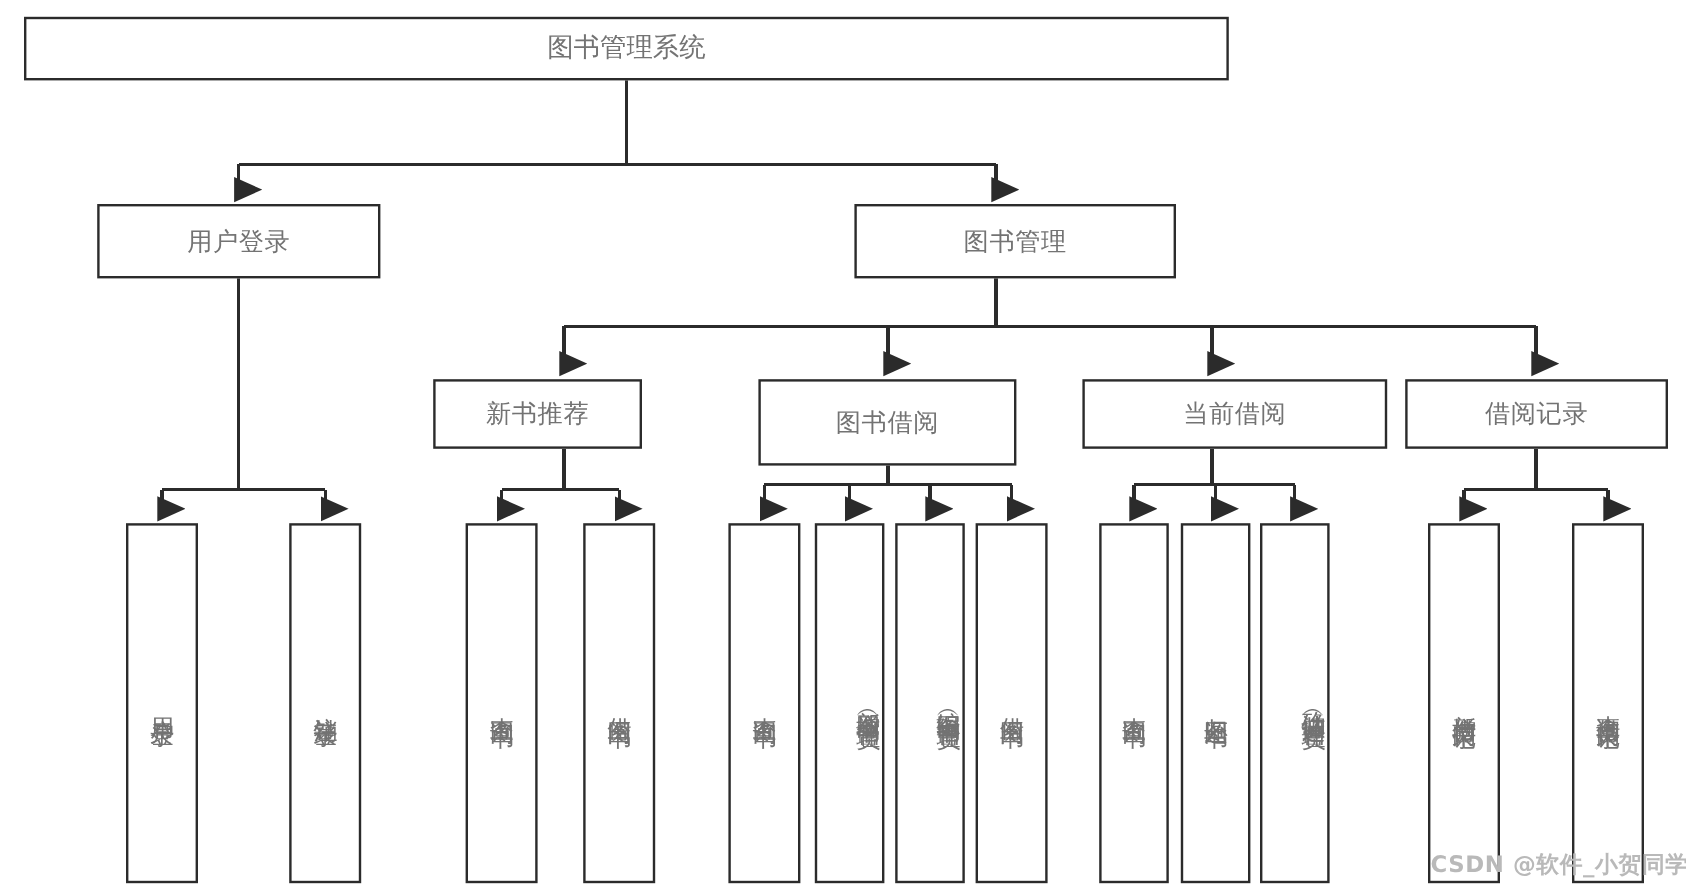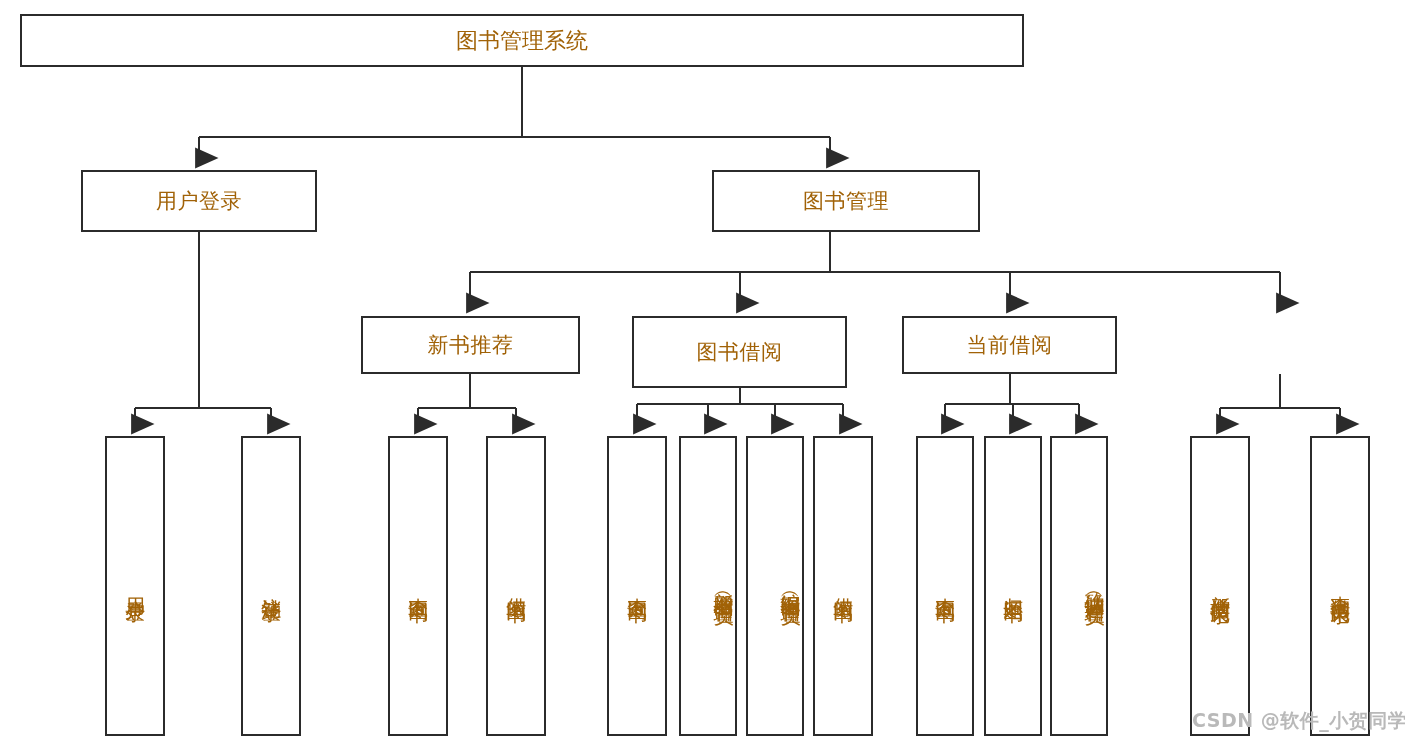--- a/index.html
+++ b/index.html
@@ -24,21 +24,21 @@
     display: block;
   }
   .node-box {
     position: absolute;
     box-sizing: border-box;
     border: 2px solid #2b2b2b;
     background: #ffffff;
     display: flex;
     align-items: center;
     justify-content: center;
-    color: #a16207;
+    color: #737373;
     line-height: 1.18;
   }
   .node-box.horiz {
     font-size: 21px;
     letter-spacing: 0.5px;
   }
   .node-box.root {
     font-size: 22px;
   }
   .node-box.vert {
@@ -125,28 +125,31 @@
     <span>图书管理系统</span>
   </div>
 
   <div class="node-box horiz" style="left:81px; top:170px; width:236px; height:62px;">
     <span>用户登录</span>
   </div>
   <div class="node-box horiz" style="left:712px; top:170px; width:268px; height:62px;">
     <span>图书管理</span>
   </div>
 
-  <div class="node-box horiz" style="left:361px; top:316px; width:219px; height:58px;">
+  <div class="node-box horiz" style="left:361px; top:316px; width:174px; height:58px;">
     <span>新书推荐</span>
   </div>
   <div class="node-box horiz" style="left:632px; top:316px; width:215px; height:72px;">
     <span>图书借阅</span>
   </div>
-  <div class="node-box horiz" style="left:902px; top:316px; width:215px; height:58px;">
+  <div class="node-box horiz" style="left:902px; top:316px; width:254px; height:58px;">
     <span>当前借阅</span>
+  </div>
+  <div class="node-box horiz" style="left:1171px; top:316px; width:219px; height:58px;">
+    <span>借阅记录</span>
   </div>
 
   <div class="node-box vert" style="left:105px; top:436px; width:60px; height:300px;">
     <span class="vlabel">用户登录</span>
   </div>
   <div class="node-box vert" style="left:241px; top:436px; width:60px; height:300px;">
     <span class="vlabel">注销登录</span>
   </div>
 
   <div class="node-box vert" style="left:388px; top:436px; width:60px; height:300px;">

